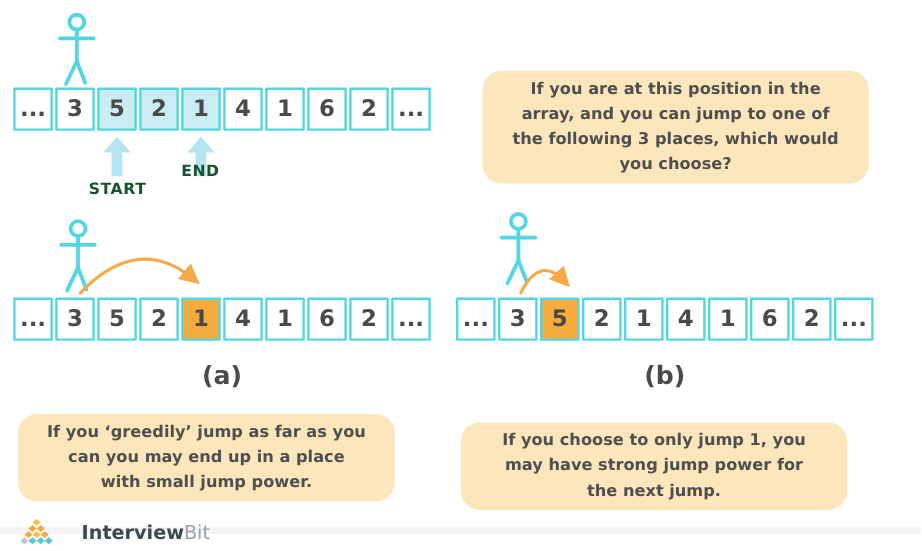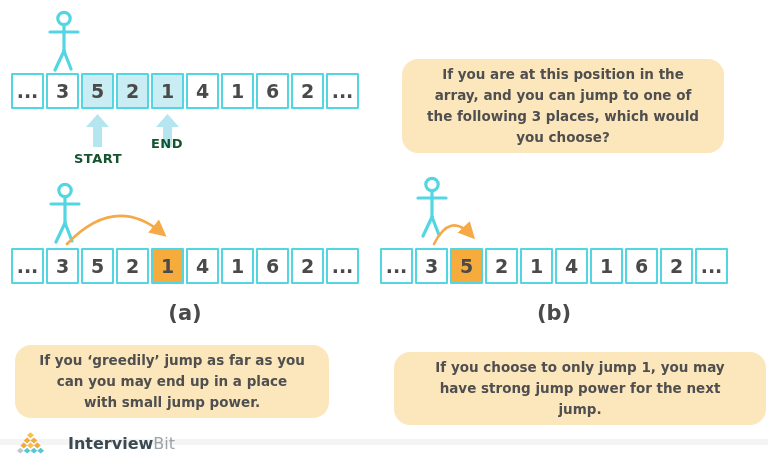--- a/index.html
+++ b/index.html
@@ -125,21 +125,21 @@
       <div class="cell cell-plain">1</div>
       <div class="cell cell-plain">4</div>
       <div class="cell cell-plain">1</div>
       <div class="cell cell-plain">6</div>
       <div class="cell cell-plain">2</div>
       <div class="cell cell-plain">...</div>
     </div>
   <div class="diag-label" style="left:380px;top:301px;width:348px;">(b)</div>
 
   <div class="callout" style="left:15px;top:345px;width:314px;">If you ‘greedily’ jump as far as you can you may end up in a place with small jump power.</div>
-  <div class="callout" style="left:394px;top:352px;width:372px;">If you choose to only jump 1, you may have strong jump power for the next jump.</div>
+  <div class="callout" style="left:384px;top:352px;width:322px;">If you choose to only jump 1, you may have strong jump power for the next jump.</div>
 
   <div class="bottom-band"></div>
 
   <div id="logo">
     <svg width="31" height="24" viewBox="0 0 32 24">
       <path d="M16 1 l3.5 3 l-3.5 3 l-3.5 -3 Z" fill="#f7c04c"></path>
       <path d="M12.5 6.3 l3.5 3 l-3.5 3 l-3.5 -3 Z" fill="#f2a93e"></path>
       <path d="M19.5 6.3 l3.5 3 l-3.5 3 l-3.5 -3 Z" fill="#f2a93e"></path>
       <path d="M9 11.6 l3.5 3 l-3.5 3 l-3.5 -3 Z" fill="#f2a93e"></path>
       <path d="M16 11.6 l3.5 3 l-3.5 3 l-3.5 -3 Z" fill="#f7c04c"></path>

